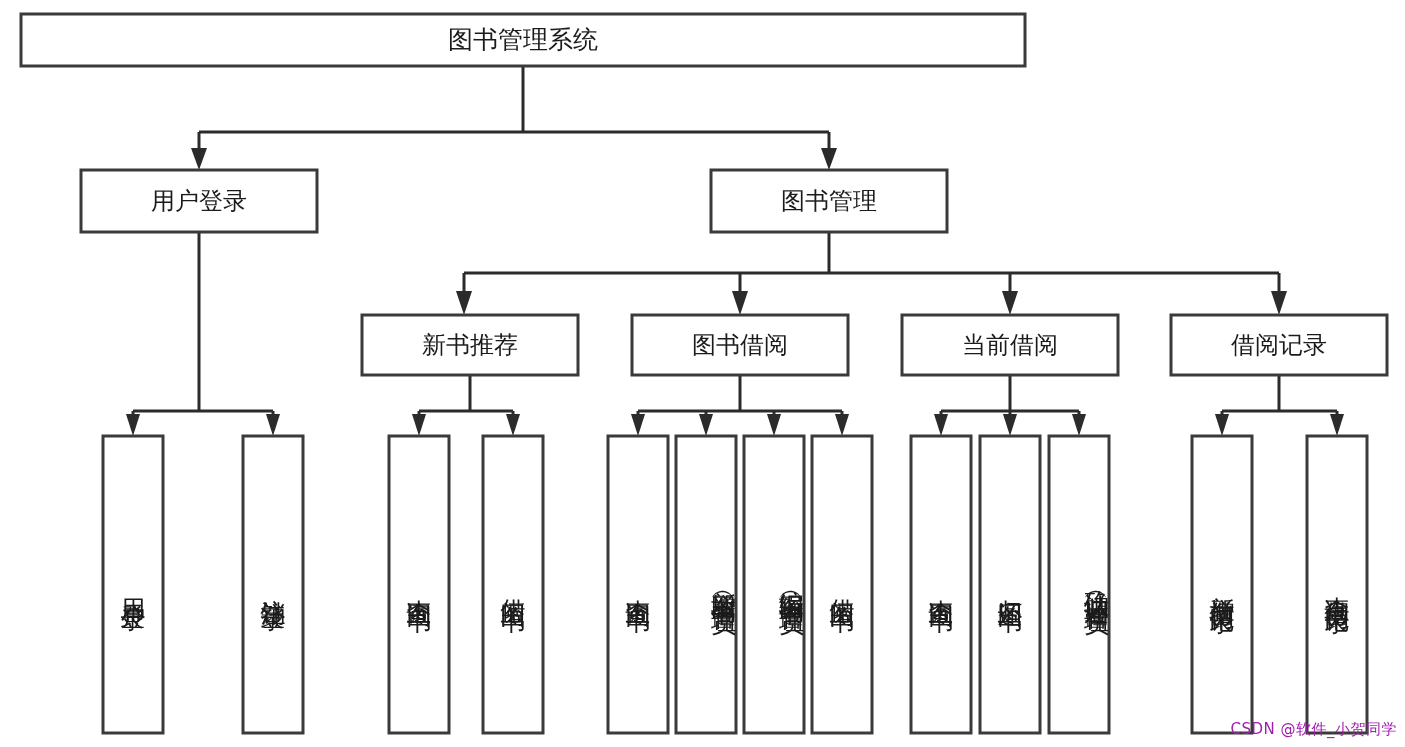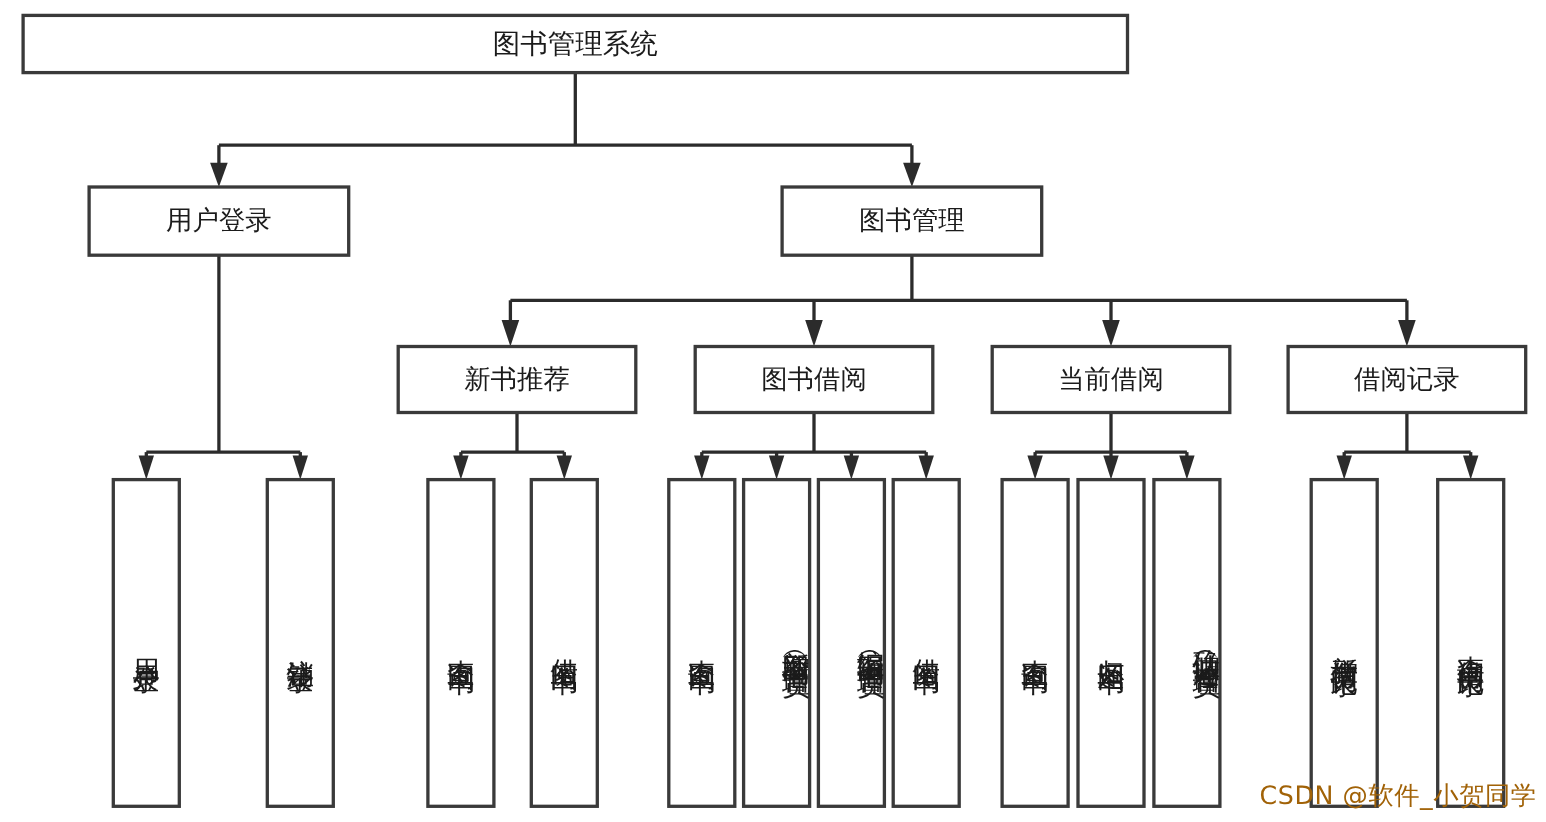--- a/index.html
+++ b/index.html
@@ -67,22 +67,22 @@
     align-items: center;
     justify-content: center;
     white-space: nowrap;
     pointer-events: none;
   }
   .watermark {
     position: absolute;
     right: 8px;
     bottom: 8px;
     font-family: "DejaVu Sans", "Liberation Sans", sans-serif;
-    font-size: 23px;
-    color: #a16207;
+    font-size: 15px;
+    color: #a21caf;
     letter-spacing: 0.5px;
     white-space: nowrap;
   }
 </style>
 </head>
 <body>
 
 <div id="diagram-root">
 
   <svg class="diagram-canvas" viewBox="0 0 1405 747" xmlns="http://www.w3.org/2000/svg">

